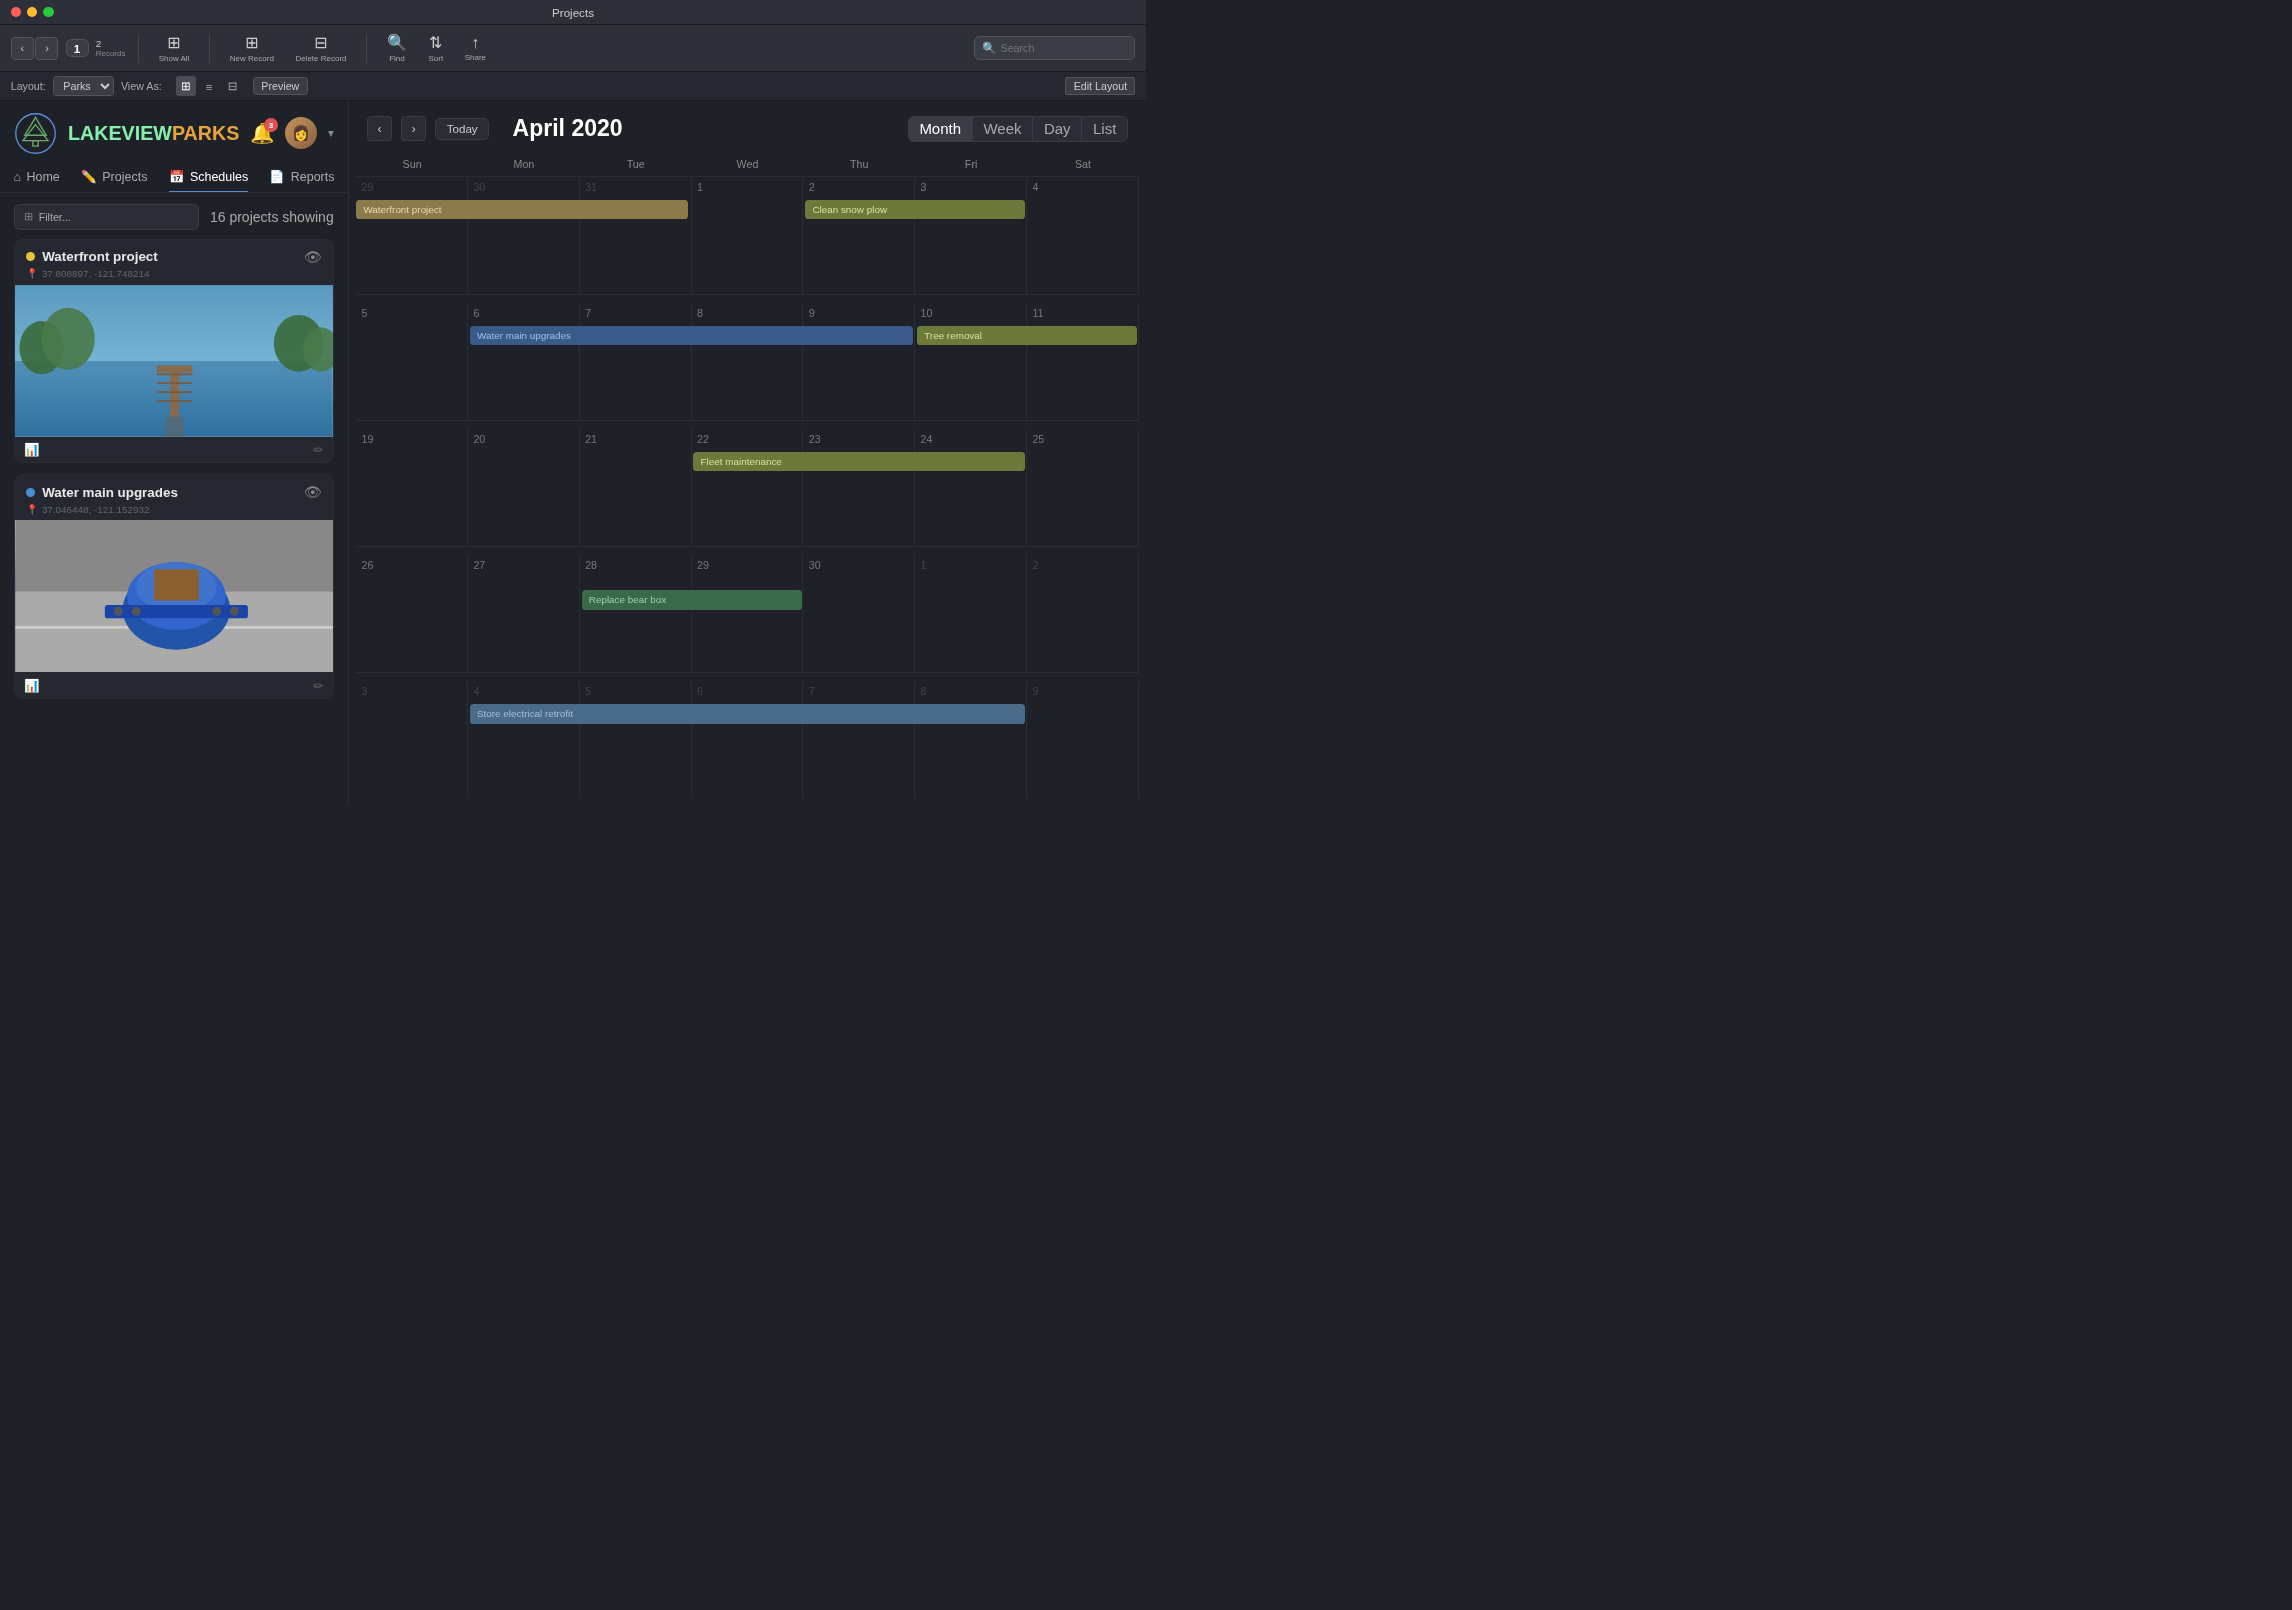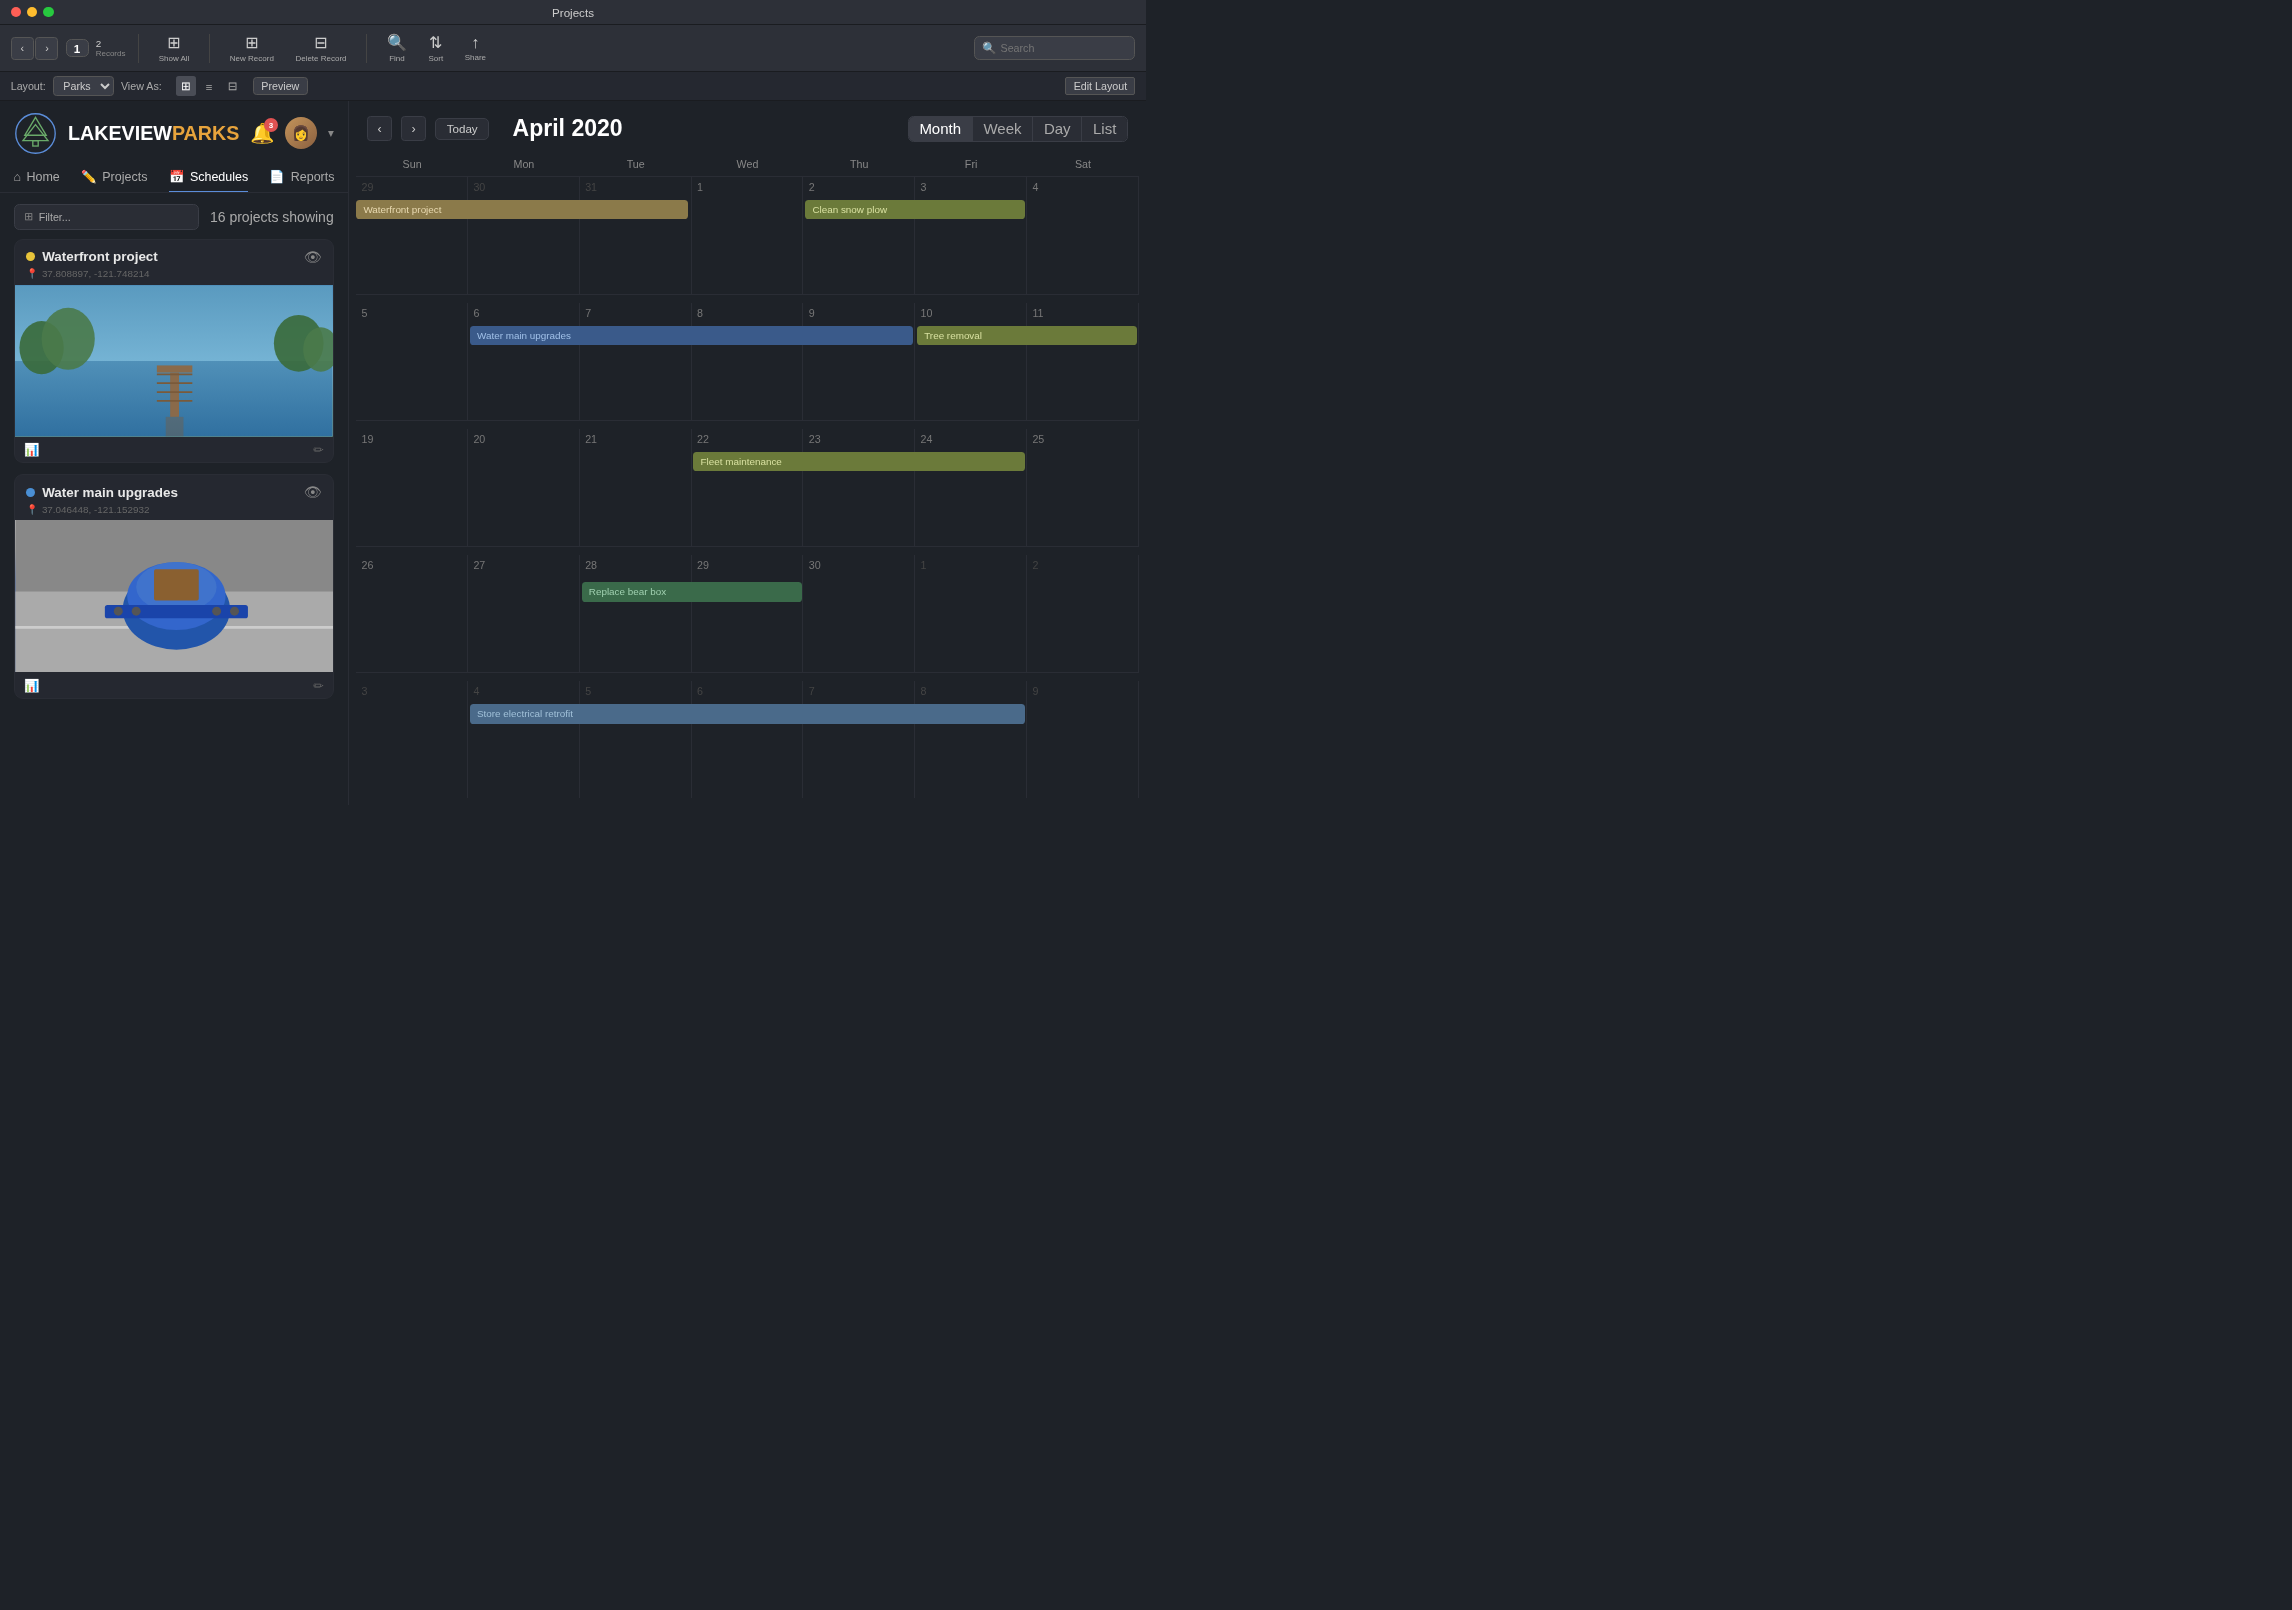--- a/index.html
+++ b/index.html
@@ -85,21 +85,21 @@
 
     
     .main { display: flex; height: calc(805px - 25px - 47px - 29px); }
 
     
     .sidebar {
       width: 349px; background: #1e2228; border-right: 0.9px solid #2a2d35;
       display: flex; flex-direction: column; overflow: hidden;
     }
     .brand-name { font-size: 19.7px; font-weight: bold; }
-    .brand-name span.light { color: #ffffff; }
+    .brand-name span.light { color: #86efac; }
     .brand-name span.orange { color: #e8a43c; }
     .nav-item {
       display: flex; align-items: center; gap: 5.4px;
       color: #aaa; font-size: 12.5px; cursor: pointer; padding: 7.2px 0;
       border-bottom: 1.8px solid transparent;
     }
     .nav-item.active { color: #fff; border-bottom: 1.8px solid #5b8dd9; }
 
     .sidebar-content { padding: 10.7px 14.3px; flex: 1; overflow-y: auto; }
 
@@ -571,21 +571,21 @@
 
         <div class="cal-week" style="position:relative;">
           <div class="cal-cell"><span class="cal-cell-num">26</span></div>
           <div class="cal-cell"><span class="cal-cell-num">27</span></div>
           <div class="cal-cell"><span class="cal-cell-num">28</span></div>
           <div class="cal-cell"><span class="cal-cell-num">29</span></div>
           <div class="cal-cell"><span class="cal-cell-num">30</span></div>
           <div class="cal-cell"><span class="cal-cell-num other-month">1</span></div>
           <div class="cal-cell"><span class="cal-cell-num other-month">2</span></div>
           <div class="week-events-overlay">
-            <div class="span-event event-green" style="left:calc(28.571% + 1.8px); width:calc(28.571% - 3.6px); top:4px;">
+            <div class="span-event event-green" style="left:calc(28.571% + 1.8px); width:calc(28.571% - 3.6px); top:12px;">
               Replace bear box
             </div>
           </div>
         </div>
 
         <div class="cal-week" style="position:relative; border-bottom: none;">
           <div class="cal-cell"><span class="cal-cell-num other-month">3</span></div>
           <div class="cal-cell"><span class="cal-cell-num other-month">4</span></div>
           <div class="cal-cell"><span class="cal-cell-num other-month">5</span></div>
           <div class="cal-cell"><span class="cal-cell-num other-month">6</span></div>

